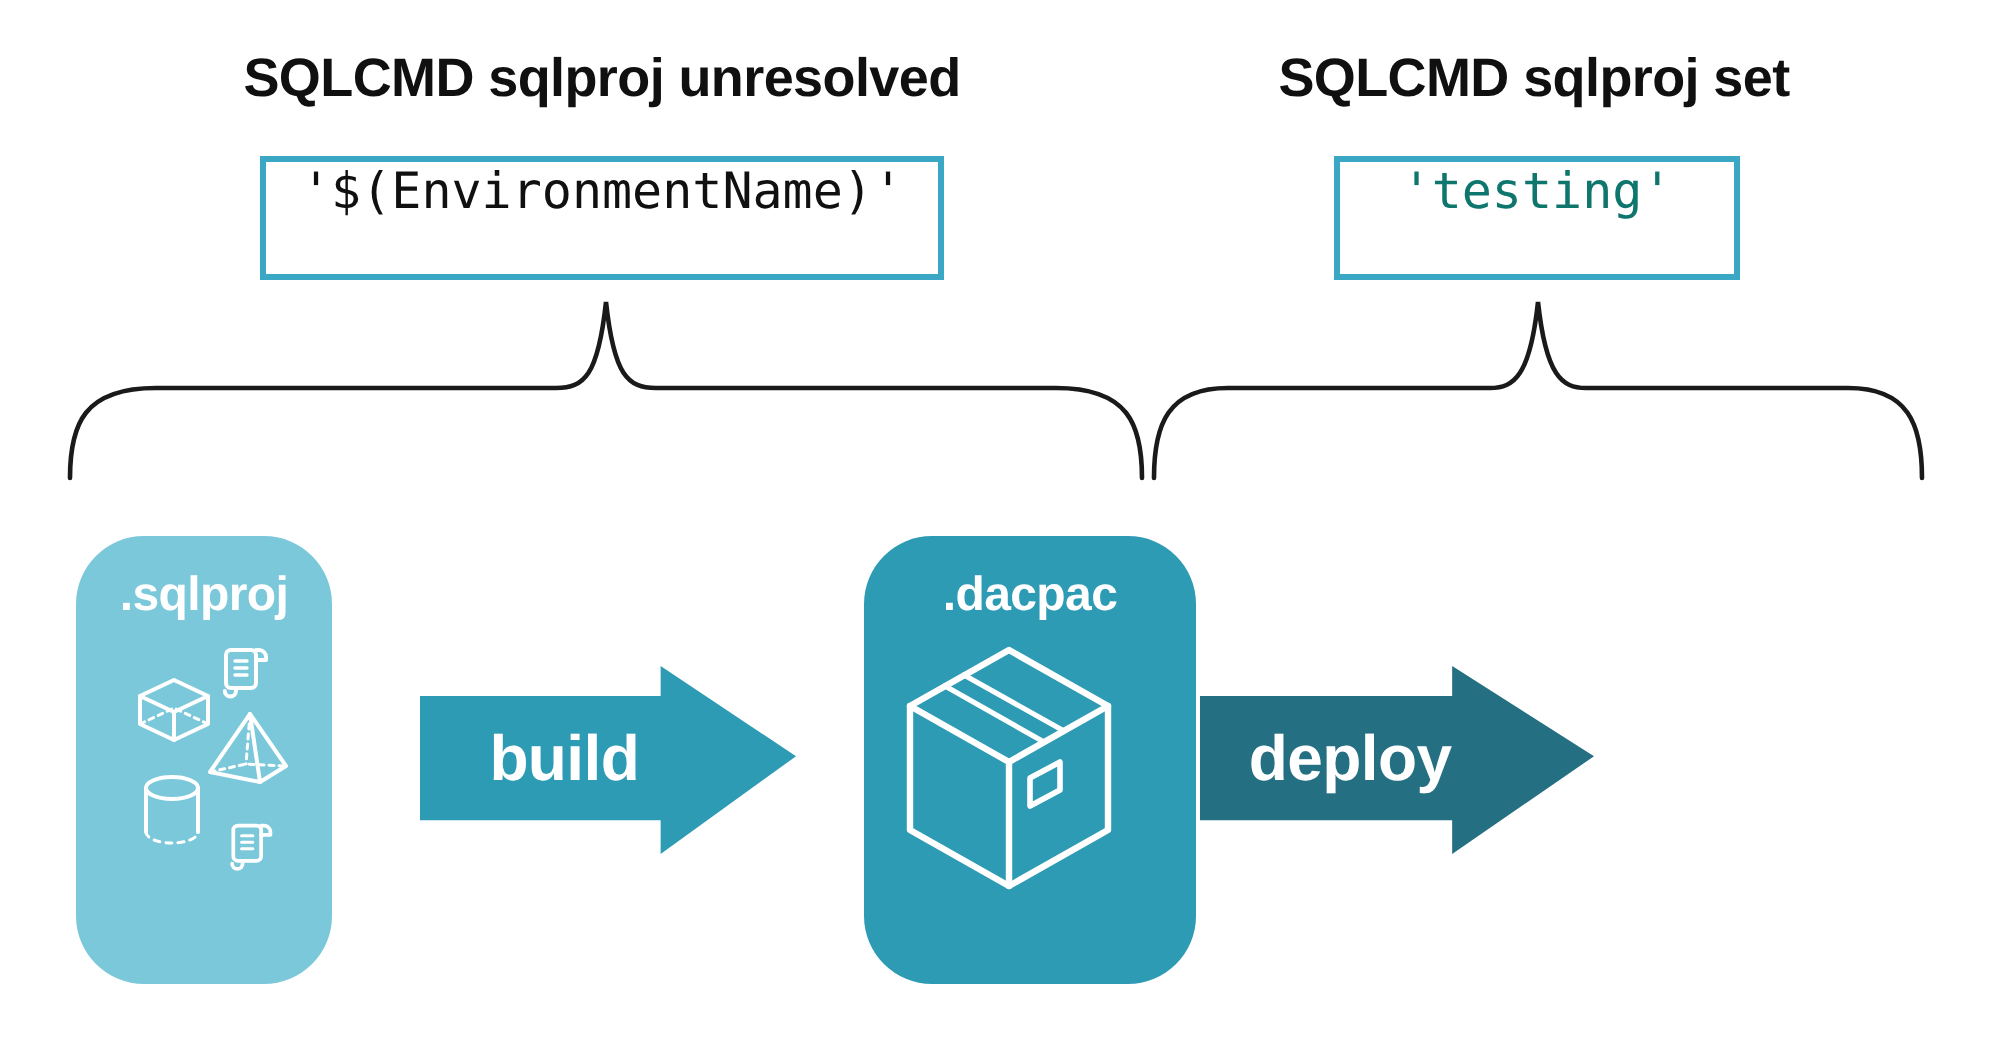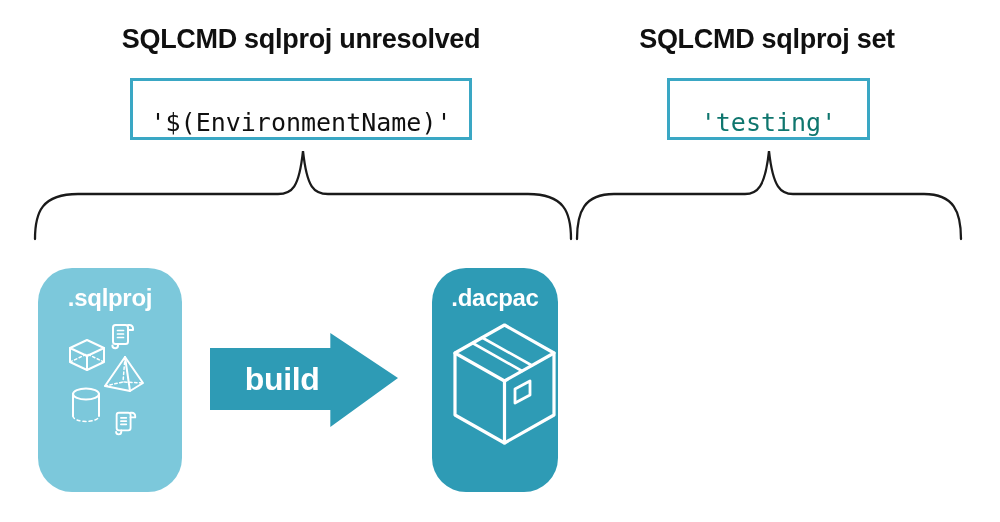--- a/index.html
+++ b/index.html
@@ -18,33 +18,33 @@
     font-weight: 700;
     font-size: 27px;
     letter-spacing: -0.3px;
     white-space: nowrap;
   }
   .codebox {
     position: absolute;
     background: #ffffff;
     border: 3px solid;
     display: flex;
-    align-items: flex-end;
+    align-items: flex-start;
     justify-content: center;
   }
   .code {
     font-family: "DejaVu Sans Mono", "Liberation Mono", monospace;
     font-size: 25px;
     white-space: pre;
   }
   .brace { position: absolute; }
   .card {
     position: absolute;
     top: 268px;
-    width: 144px;
+    width: 128px;
     height: 224px;
     border-radius: 34px;
   }
   .card-label {
     margin-top: 16px;
     text-align: center;
     font-weight: 700;
     font-size: 24px;
     letter-spacing: -0.3px;
   }
@@ -150,29 +150,32 @@
         <path d="M10 23 v1.5 a2.8 2.8 0 1 1 -5.6 0"></path>
         <path d="M9.5 9.5 h6 M9.5 13 h6 M9.5 16.5 h6" stroke-width="1.7"></path>
       </g>
     </svg>
   </div>
 
   <div class="arrow" style="left: 210px; width: 188px; background: rgb(46, 155, 181);">
     <span class="arrow-label" style="color: rgb(255, 255, 255);">build</span>
   </div>
 
-  <div class="card" style="left: 432px; width: 126px; background: rgb(46, 155, 181);">
+  <div class="card" style="left: 432px; width: 166px; background: rgb(46, 155, 181);">
     <div class="card-label" style="color: rgb(255, 255, 255);">.dacpac</div>
 
     <svg class="icon" style="left:21px; top:55px;" width="103" height="122" viewBox="0 0 103 122">
       <g fill="none" stroke-width="3.2" stroke-linecap="round" stroke-linejoin="round" stroke="#ffffff">
         <path d="M51.5 2 L101 30 L51.5 58 L2 30 Z"></path>
         <path d="M2 30 V92 L51.5 120 L101 92 V30"></path>
         <path d="M51.5 58 V120"></path>
         <path d="M29 14.5 L79 42.5 M19.5 20 L69 48" stroke-width="2.6"></path>
         <path d="M62 66 L77 58 V72 L62 80 Z" stroke-width="2.8"></path>
       </g>
     </svg>
   </div>
 
+  <div class="arrow" style="left: 600px; width: 197px; background: rgb(36, 111, 130);">
+    <span class="arrow-label" style="color: rgb(255, 255, 255);">deploy</span>
+  </div>
 
 
 </div>
 
 </body></html>

